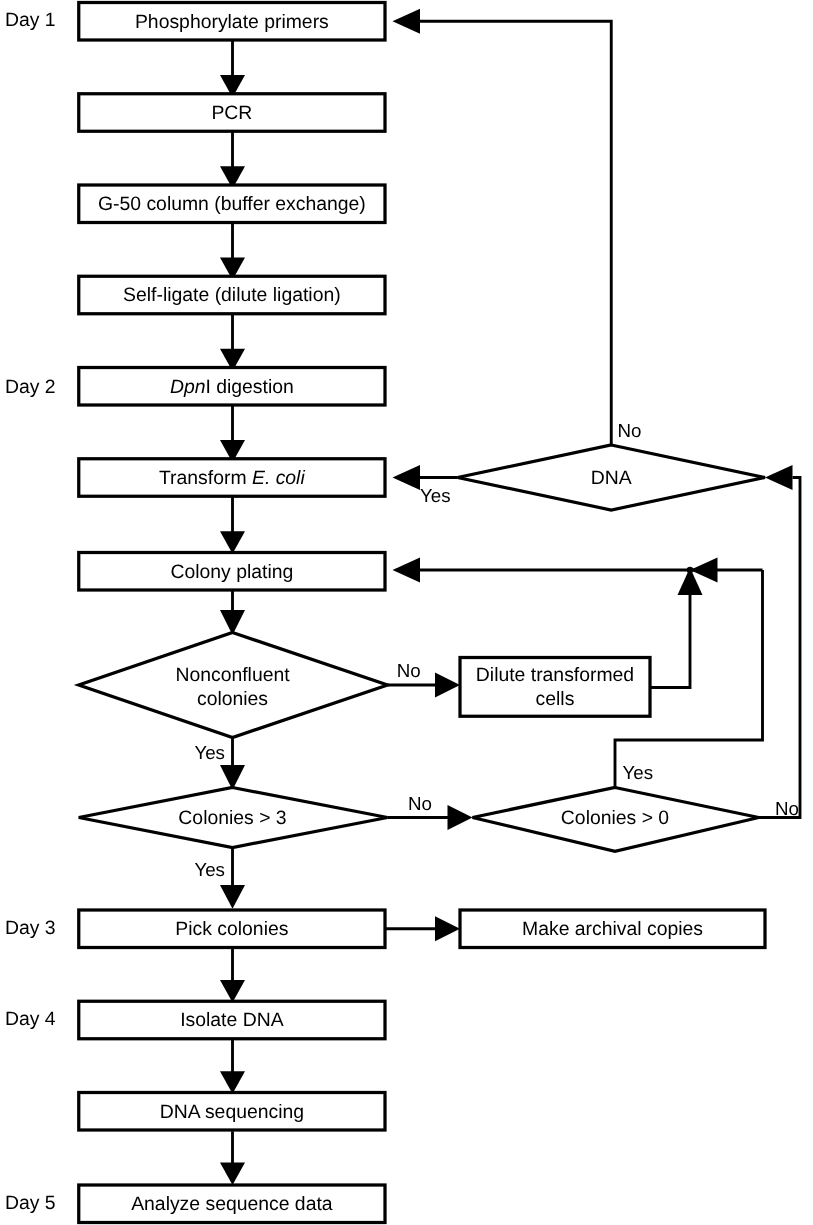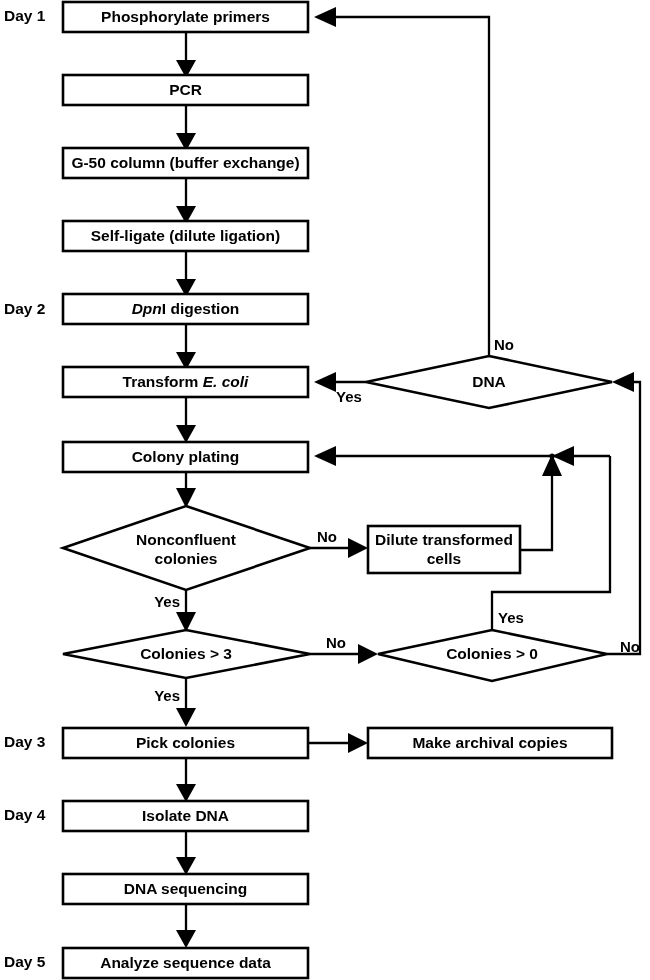--- a/index.html
+++ b/index.html
@@ -10,21 +10,20 @@
   body {
     width: 650px;
     height: 980px;
     font-family: "Liberation Sans", sans-serif;
     overflow: hidden;
   }
   #flow-root {
     position: relative;
     width: 650px;
     height: 740px;
-    font-weight: bold;
   }
   svg#flowchart {
     display: block;
     width: 650px;
     height: 980px;
   }
   .node-box {
     fill: #ffffff;
     stroke: #000000;
     stroke-width: 2.6;

